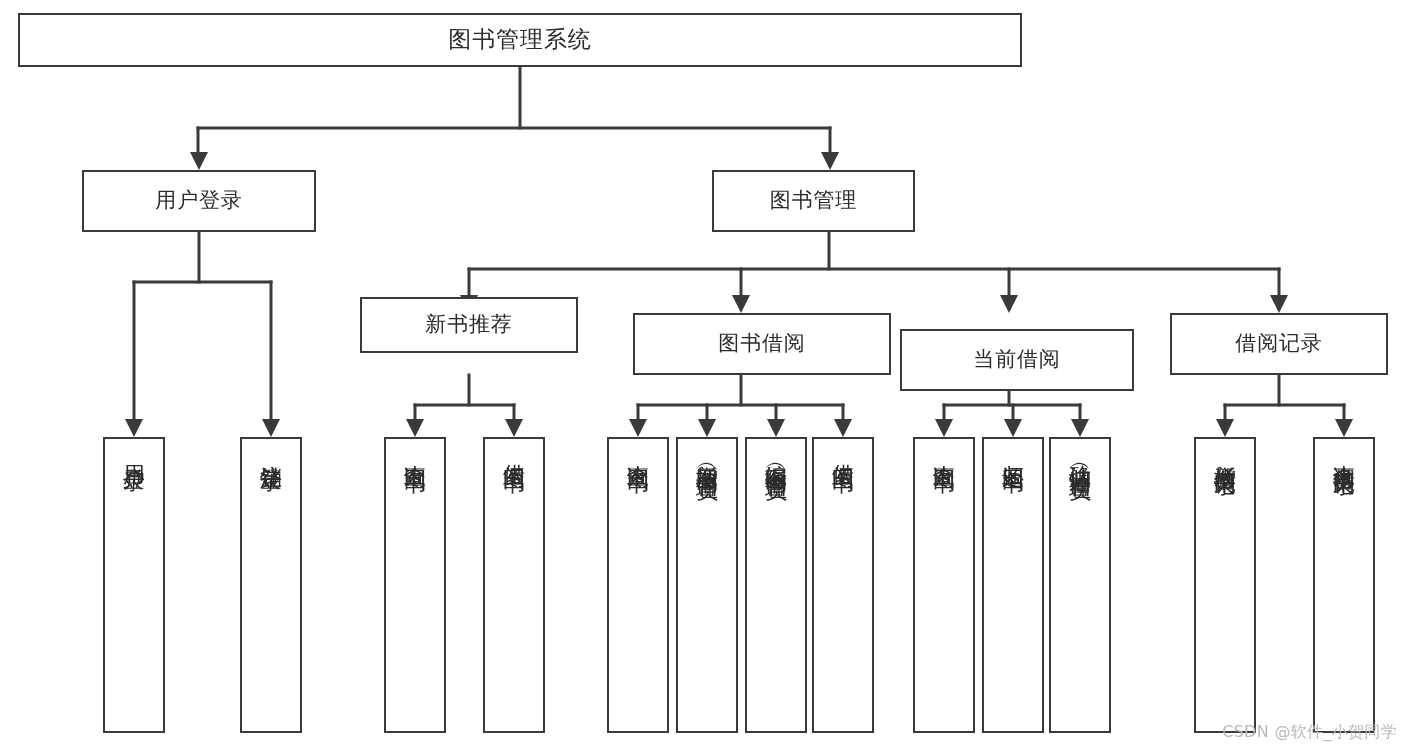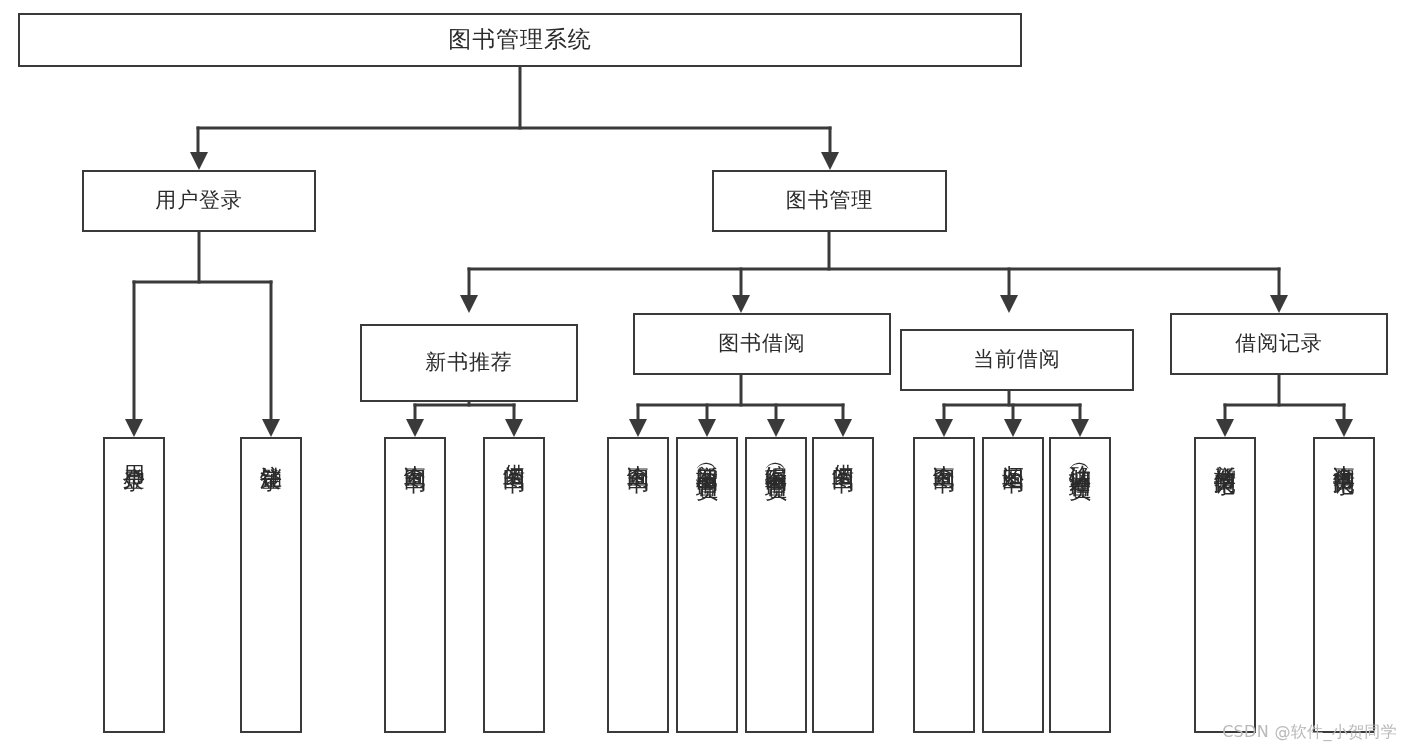--- a/index.html
+++ b/index.html
@@ -157,25 +157,25 @@
     </g>
   </svg>
 
   <div class="node root horizontal" style="left:18px; top:13px; width:1004px; height:54px;">
     <span class="node-label">图书管理系统</span>
   </div>
 
   <div class="node horizontal" style="left:82px; top:170px; width:234px; height:62px;">
     <span class="node-label">用户登录</span>
   </div>
-  <div class="node horizontal" style="left:712px; top:170px; width:235px; height:62px;">
+  <div class="node horizontal" style="left:712px; top:170px; width:203px; height:62px;">
     <span class="node-label">图书管理</span>
   </div>
 
-  <div class="node horizontal" style="left:360px; top:324px; width:218px; height:78px;">
+  <div class="node horizontal" style="left:360px; top:297px; width:218px; height:56px;">
     <span class="node-label">新书推荐</span>
   </div>
   <div class="node horizontal" style="left:633px; top:313px; width:258px; height:62px;">
     <span class="node-label">图书借阅</span>
   </div>
   <div class="node horizontal" style="left:900px; top:329px; width:234px; height:62px;">
     <span class="node-label">当前借阅</span>
   </div>
   <div class="node horizontal" style="left:1170px; top:313px; width:218px; height:62px;">
     <span class="node-label">借阅记录</span>

